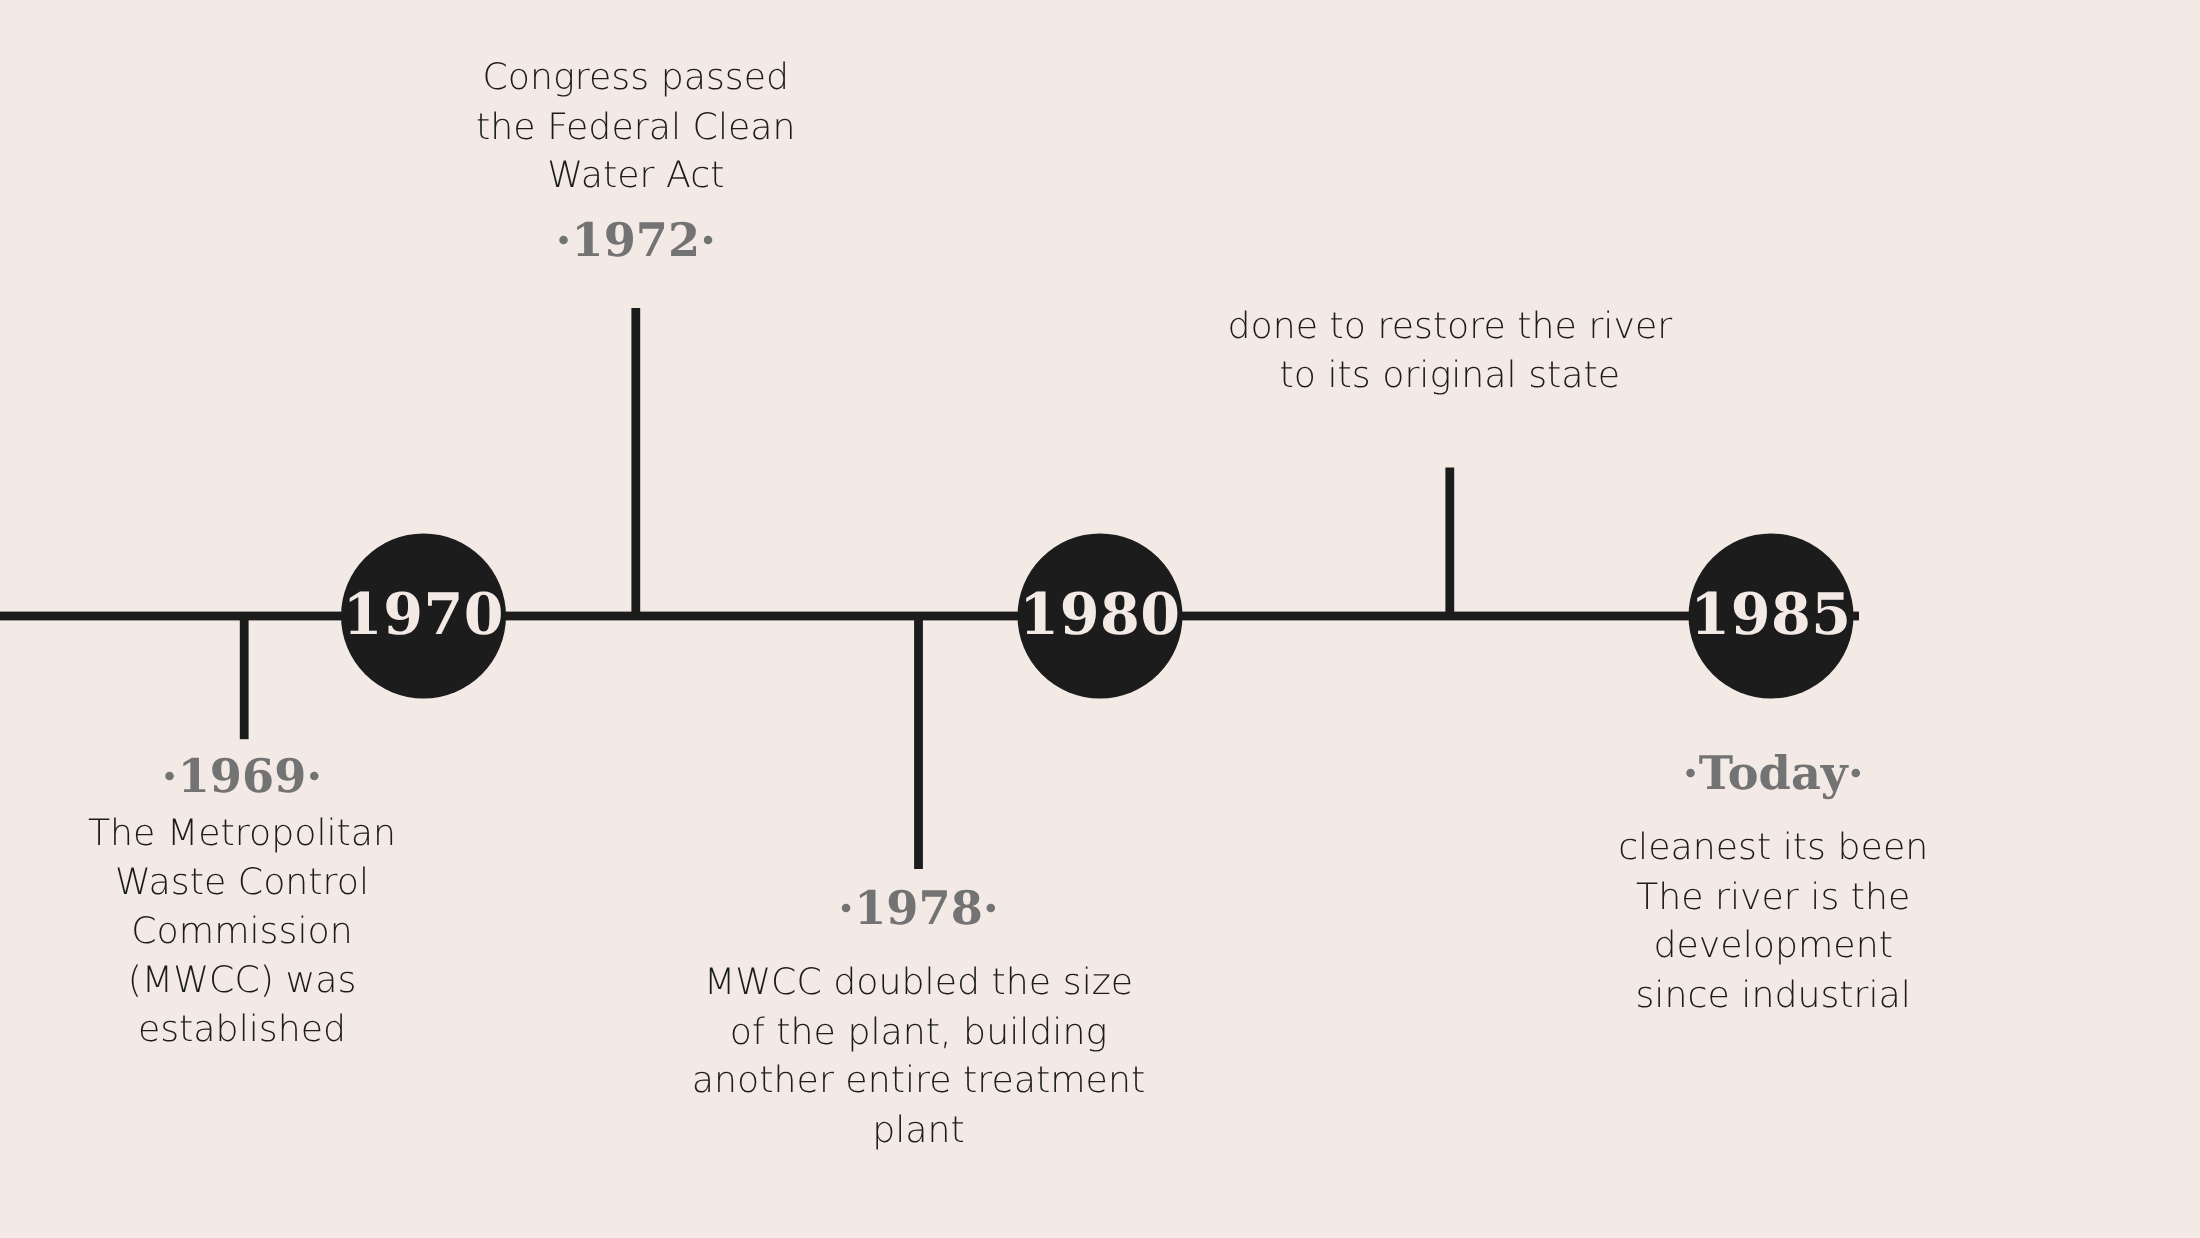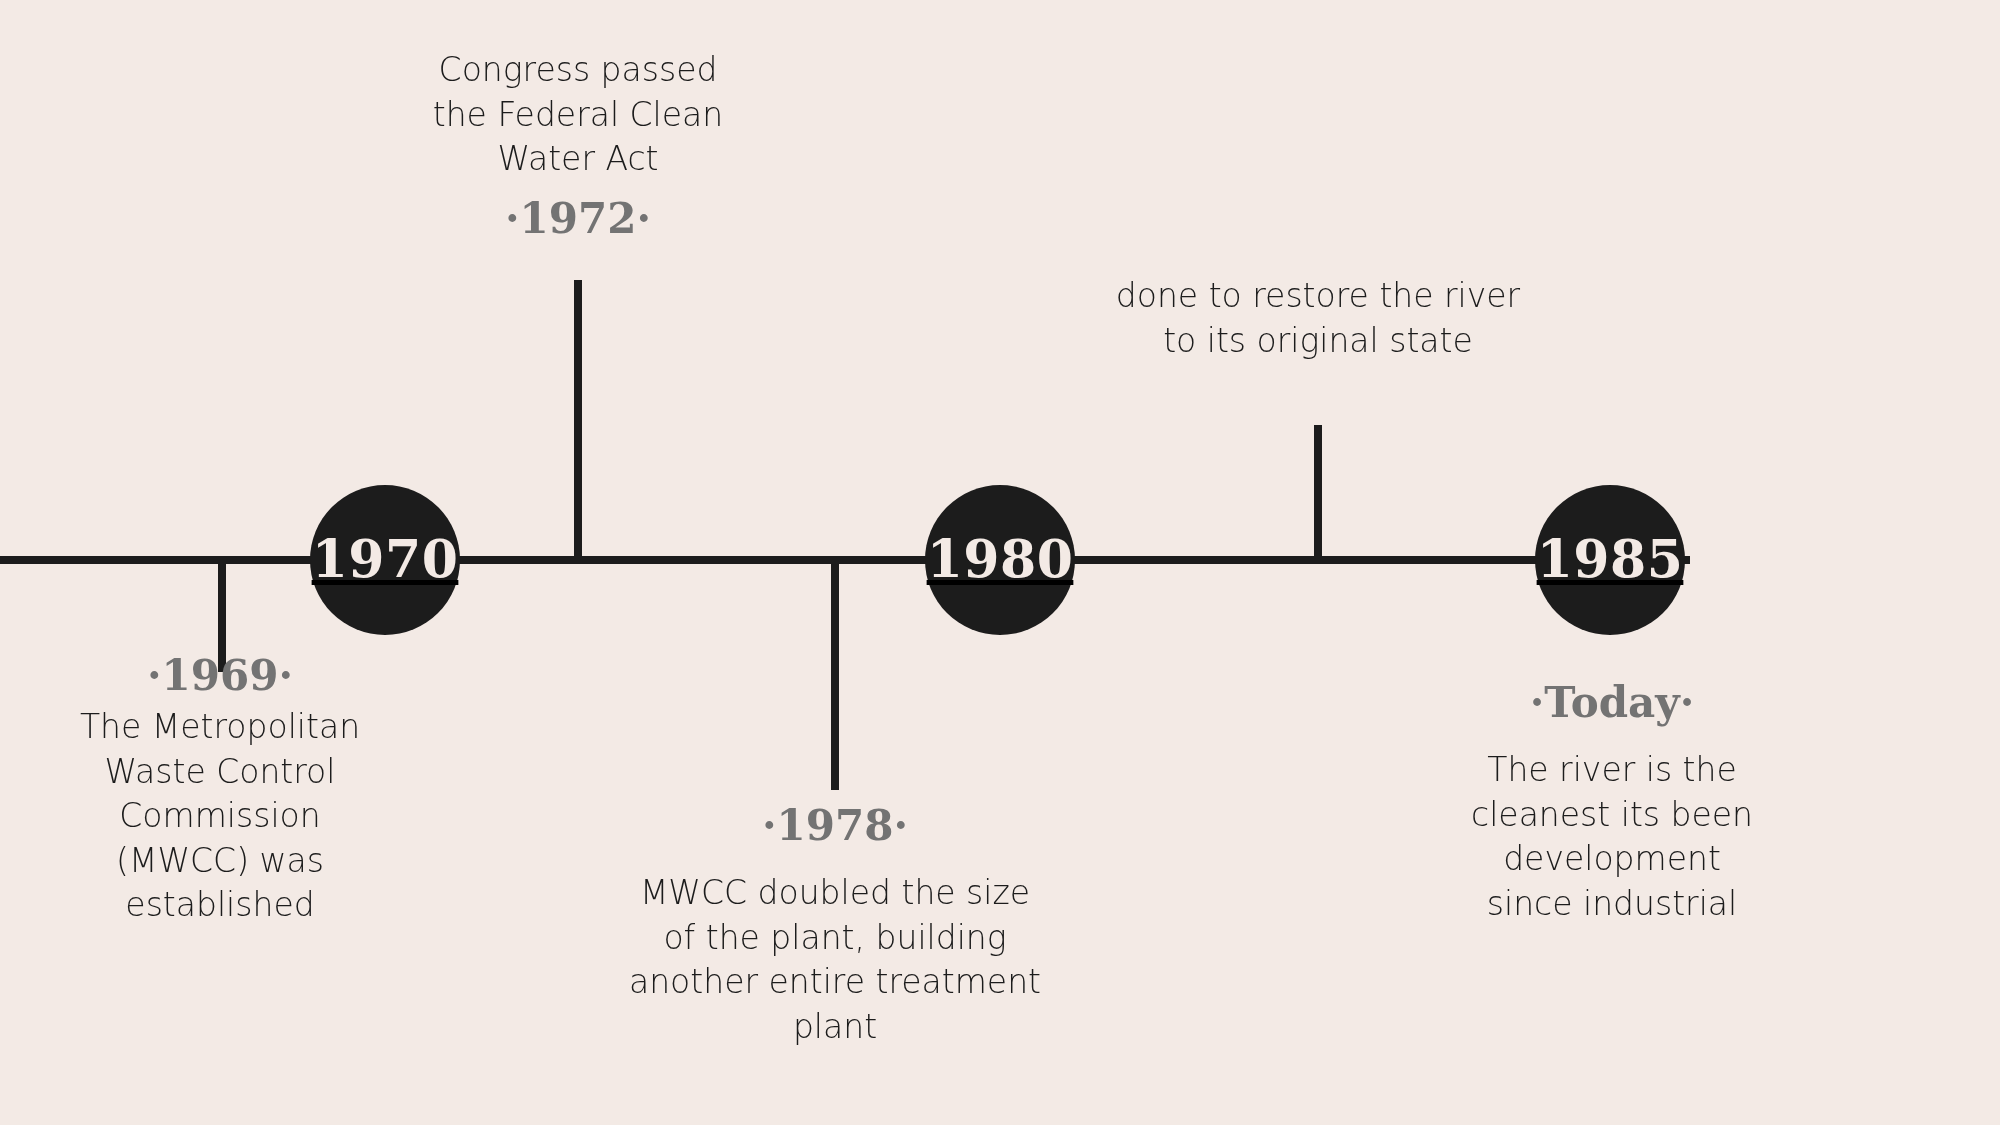--- a/index.html
+++ b/index.html
@@ -28,21 +28,20 @@
   }
 
   
   .decade-node {
     position: absolute;
     border-radius: 50%;
     background: #1c1c1c;
     display: flex;
     align-items: center;
     justify-content: center;
-    text-decoration: underline;
   }
   .decade-label {
     font-family: "DejaVu Serif", "Liberation Serif", serif;
     font-weight: 700;
     color: #f3eae5;
     font-size: 52px;
     letter-spacing: 0.5px;
     line-height: 1;
     transform: translateY(-1px);
   }
@@ -103,21 +102,21 @@
     </div>
 
   <div id="tick-layer">
       <div class="event-tick" style="left: 218px; top: 560px; height: 112px;"></div>
       <div class="event-tick" style="left: 574px; top: 280px; height: 280px;"></div>
       <div class="event-tick" style="left: 831px; top: 560px; height: 230px;"></div>
       <div class="event-tick" style="left: 1314px; top: 425px; height: 135px;"></div>
     </div>
 
   <div id="event-layer">
-      <div class="event-block gap-sm" style="left: 20px; width: 400px; top: 653px;">
+      <div class="event-block gap-sm" style="left: 20px; width: 400px; top: 683px;">
         <div class="event-year">·1969·</div>
         <div class="event-desc">
           <span class="ln">The Metropolitan</span>
           <span class="ln">Waste Control</span>
           <span class="ln">Commission</span>
           <span class="ln">(MWCC) was</span>
           <span class="ln">established</span>
         </div>
       </div>
       <div class="event-block" style="left: 378px; width: 400px; top: 48px;">
@@ -141,21 +140,21 @@
       </div>
       <div class="event-block gap-sm" style="left: 1098px; width: 440px; top: 268px;">
         <div class="event-desc">
           <span class="ln">done to restore the river</span>
           <span class="ln">to its original state</span>
         </div>
       </div>
       <div class="event-block gap-md" style="left: 1432px; width: 360px; top: 680px;">
         <div class="event-year">·Today·</div>
         <div class="event-desc">
+          <span class="ln">cleanest its been</span>
           <span class="ln">The river is the</span>
-          <span class="ln">cleanest its been</span>
           <span class="ln">development</span>
           <span class="ln">since industrial</span>
         </div>
       </div>
     </div>
 
 </div>
 
 </body></html>

